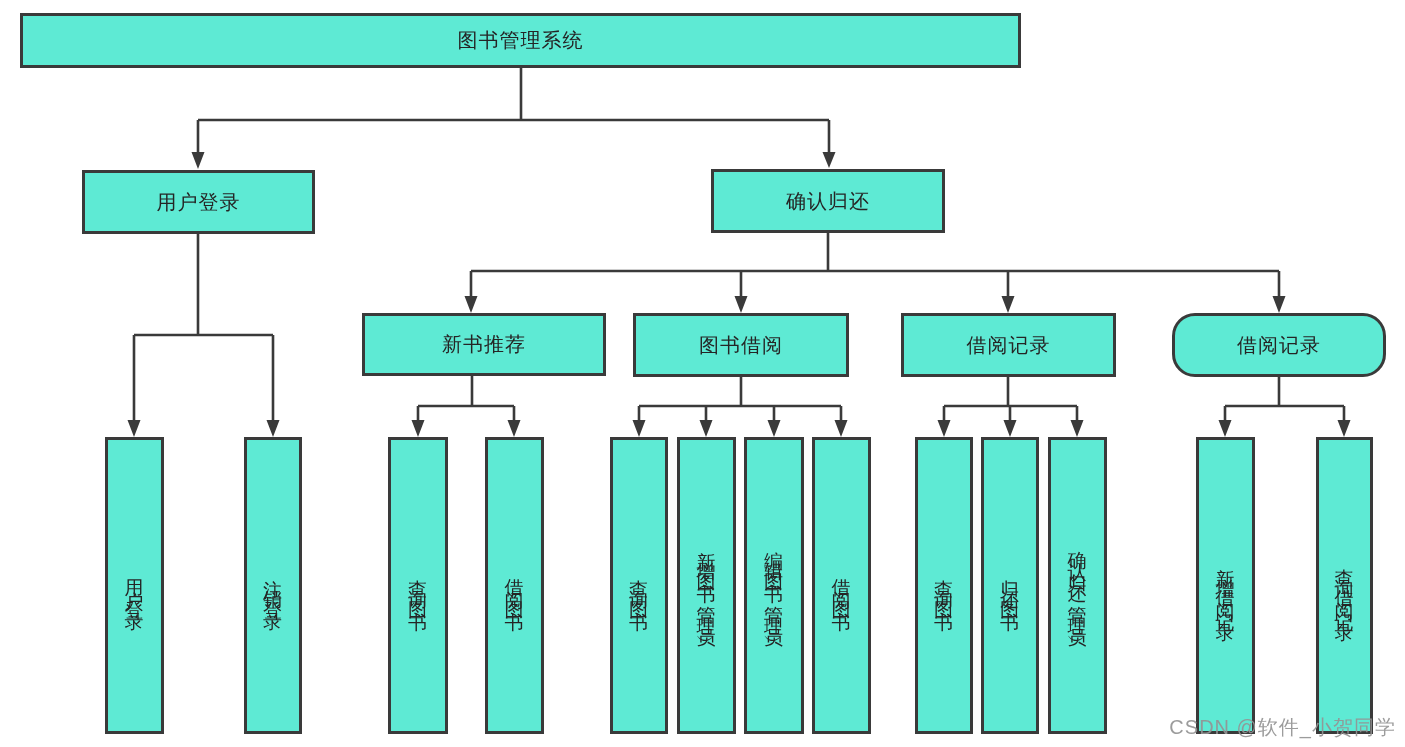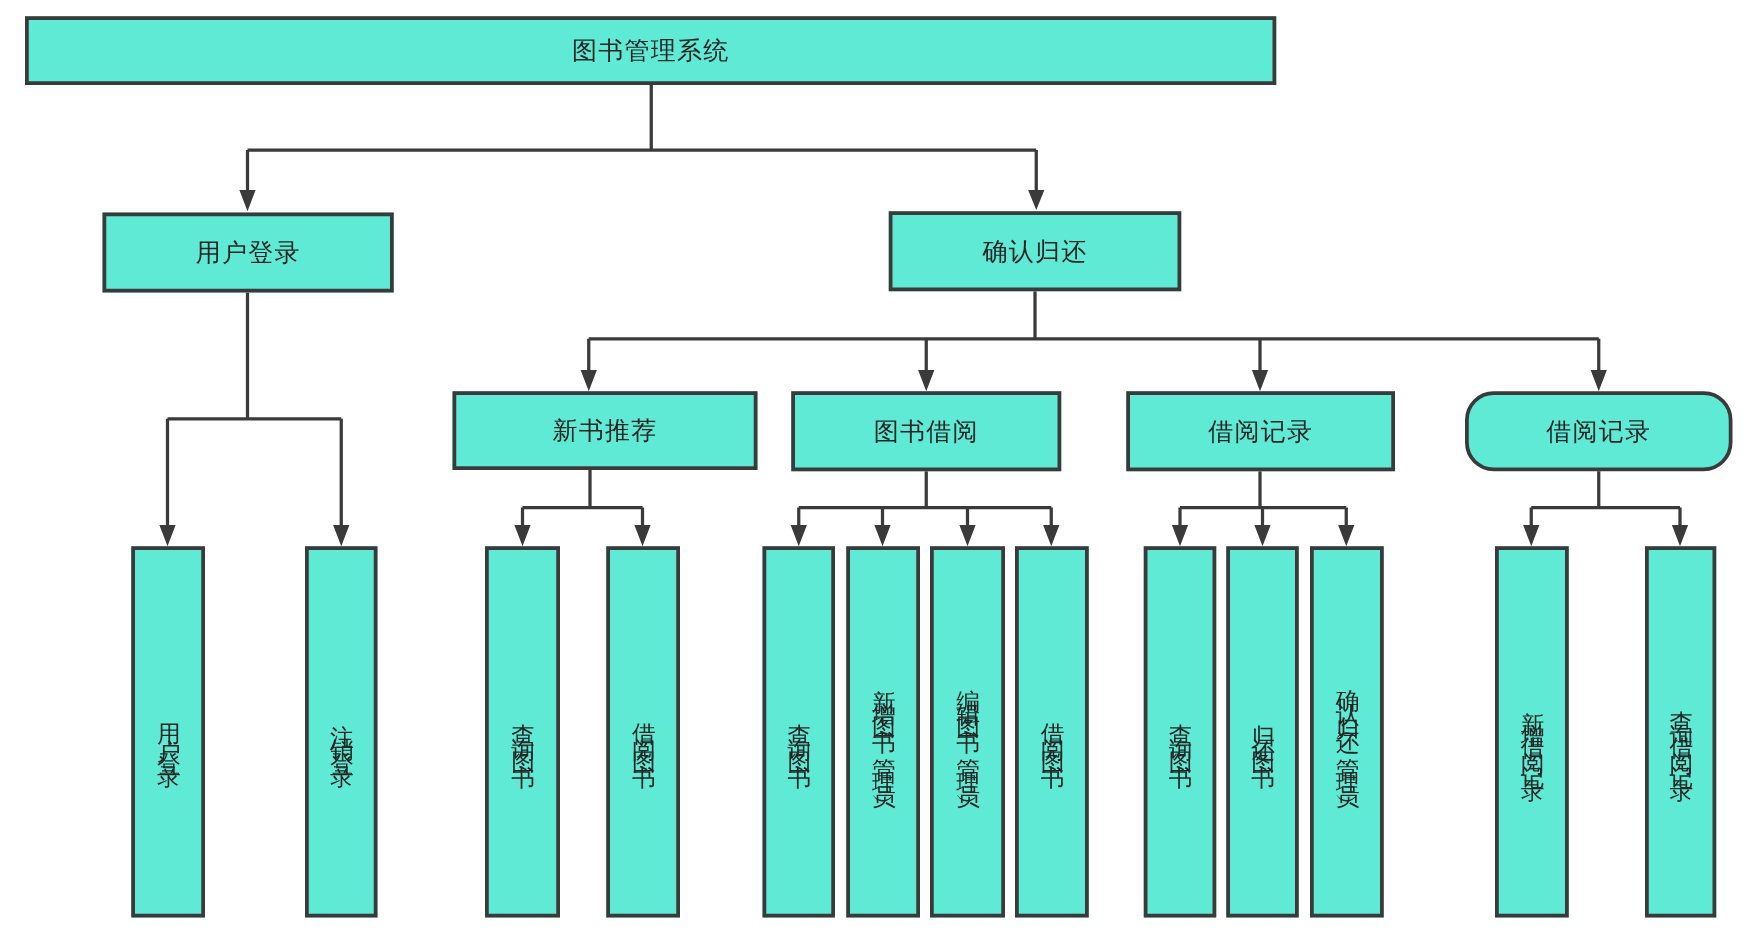--- a/index.html
+++ b/index.html
@@ -139,14 +139,15 @@
     <span class="vlabel">确认归还（管理员）</span>
   </div>
 
   <div class="node vnode" style="left:1196px; top:437px; width:59px; height:297px;">
     <span class="vlabel">新增借阅记录</span>
   </div>
   <div class="node vnode" style="left:1316px; top:437px; width:57px; height:297px;">
     <span class="vlabel">查询借阅记录</span>
   </div>
 
+  <div class="watermark">CSDN @软件_小贺同学</div>
 
 </div>
 
 </body></html>

